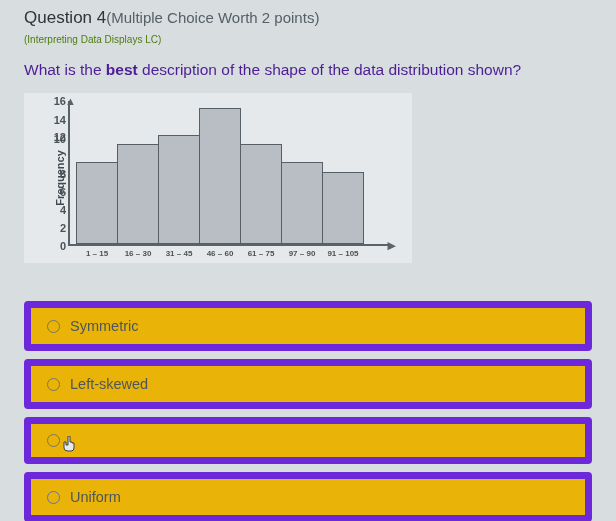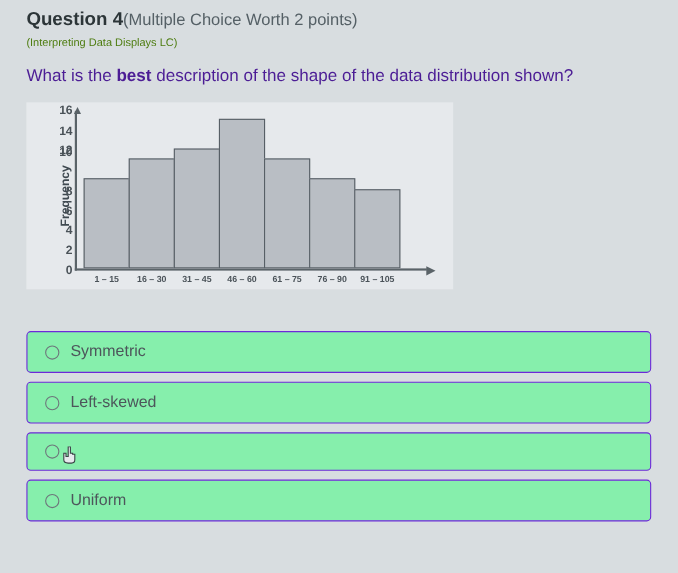--- a/index.html
+++ b/index.html
@@ -9,21 +9,21 @@
       background: #d8dde0;
       font-family: Arial, Helvetica, sans-serif;
       color: #3a4448;
       padding: 8px 24px;
       overflow: hidden;
     }
     .question-header {
       font-size: 17px;
       margin-bottom: 6px;
     }
-    .question-header .qnum { font-weight: 700; color: #2c3538; }
+    .question-header .qnum { font-weight: 400; color: #2c3538; }
     .question-header .worth { font-weight: 400; color: #556066; font-size: 15px; }
     .subheader {
       font-size: 10px;
       color: #4d7c0f;
       margin-bottom: 16px;
     }
     .prompt {
       font-size: 15.5px;
       color: #4c1d95;
       margin-bottom: 14px;
@@ -107,22 +107,22 @@
       color: #4a5258;
       font-weight: 700;
       text-align: center;
       white-space: nowrap;
     }
     .x-label:first-child { margin-left: 0; }
     .options {
       margin-top: 38px;
     }
     .option {
-      background: #86efac;
-      border: 1px solid #6d28d9;
+      background: #eab308;
+      border: 7px solid #6d28d9;
       border-radius: 4px;
       padding: 10px 16px;
       margin-bottom: 8px;
       font-size: 14.5px;
       color: #4d565b;
       display: flex;
       align-items: center;
       gap: 10px;
       cursor: pointer;
       position: relative;
@@ -180,21 +180,21 @@
         <div class="bar" style="height: 99.6875px;"></div>
         <div class="bar" style="height: 81.5625px;"></div>
         <div class="bar" style="height: 72.5px;"></div>
       </div>
     <div class="x-labels" id="x-labels">
         <div class="x-label">1 – 15</div>
         <div class="x-label">16 – 30</div>
         <div class="x-label">31 – 45</div>
         <div class="x-label">46 – 60</div>
         <div class="x-label">61 – 75</div>
-        <div class="x-label">76 – 90</div>
+        <div class="x-label">97 – 90</div>
         <div class="x-label">91 – 105</div>
       </div>
   </div>
 </div>
 
 <div class="options">
   <div class="option">
     <span class="radio"></span>
     <span>Symmetric</span>
   </div>

